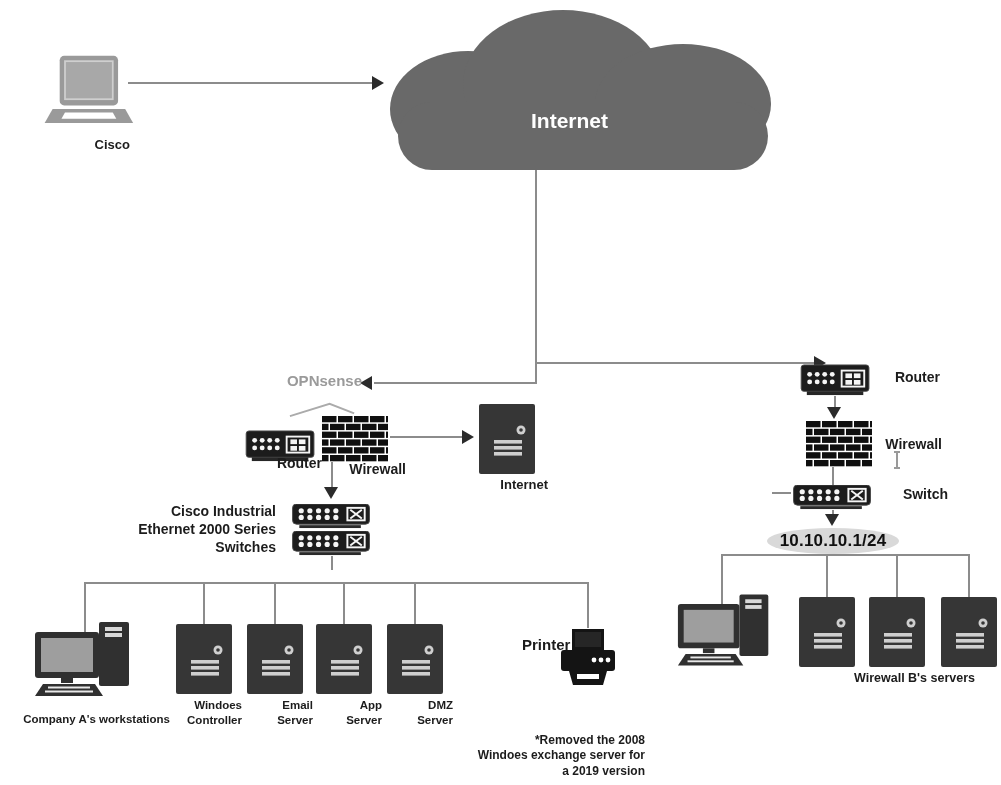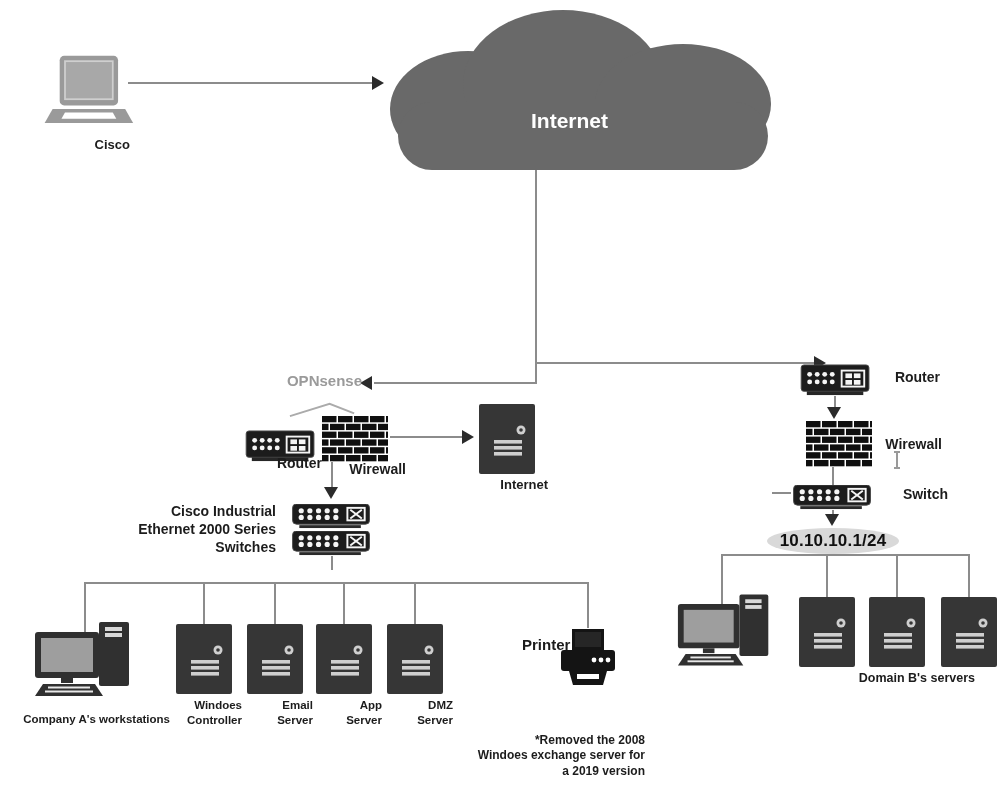--- a/index.html
+++ b/index.html
@@ -399,18 +399,18 @@
   <div class="lbl" style="left:237px;top:698px;width:76px;font-size:11.5px">Email
 Server</div>
   <div class="lbl" style="left:306px;top:698px;width:76px;font-size:11.5px">App
 Server</div>
   <div class="lbl" style="left:377px;top:698px;width:76px;font-size:11.5px">DMZ
 Server</div>
   <div class="lbl" style="left:522px;top:635px;width:48px;font-size:15px">Printer</div>
   <div class="lbl" style="left:878px;top:369px;width:62px;font-size:14px">Router</div>
   <div class="lbl" style="left:870px;top:436px;width:72px;font-size:14px">Wirewall</div>
   <div class="lbl" style="left:882px;top:486px;width:66px;font-size:14px">Switch</div>
-  <div class="lbl" style="left:800px;top:670px;width:175px;font-size:12.5px">Domain B's servers</div>
+  <div class="lbl" style="left:800px;top:670px;width:175px;font-size:12.5px">Wirewall B's servers</div>
   <div class="lbl" style="left:440px;top:733px;width:205px;font-size:12px">*Removed the 2008
 Windoes exchange server for
 a 2019 version</div>
 
 </div>
 
 </body></html>

